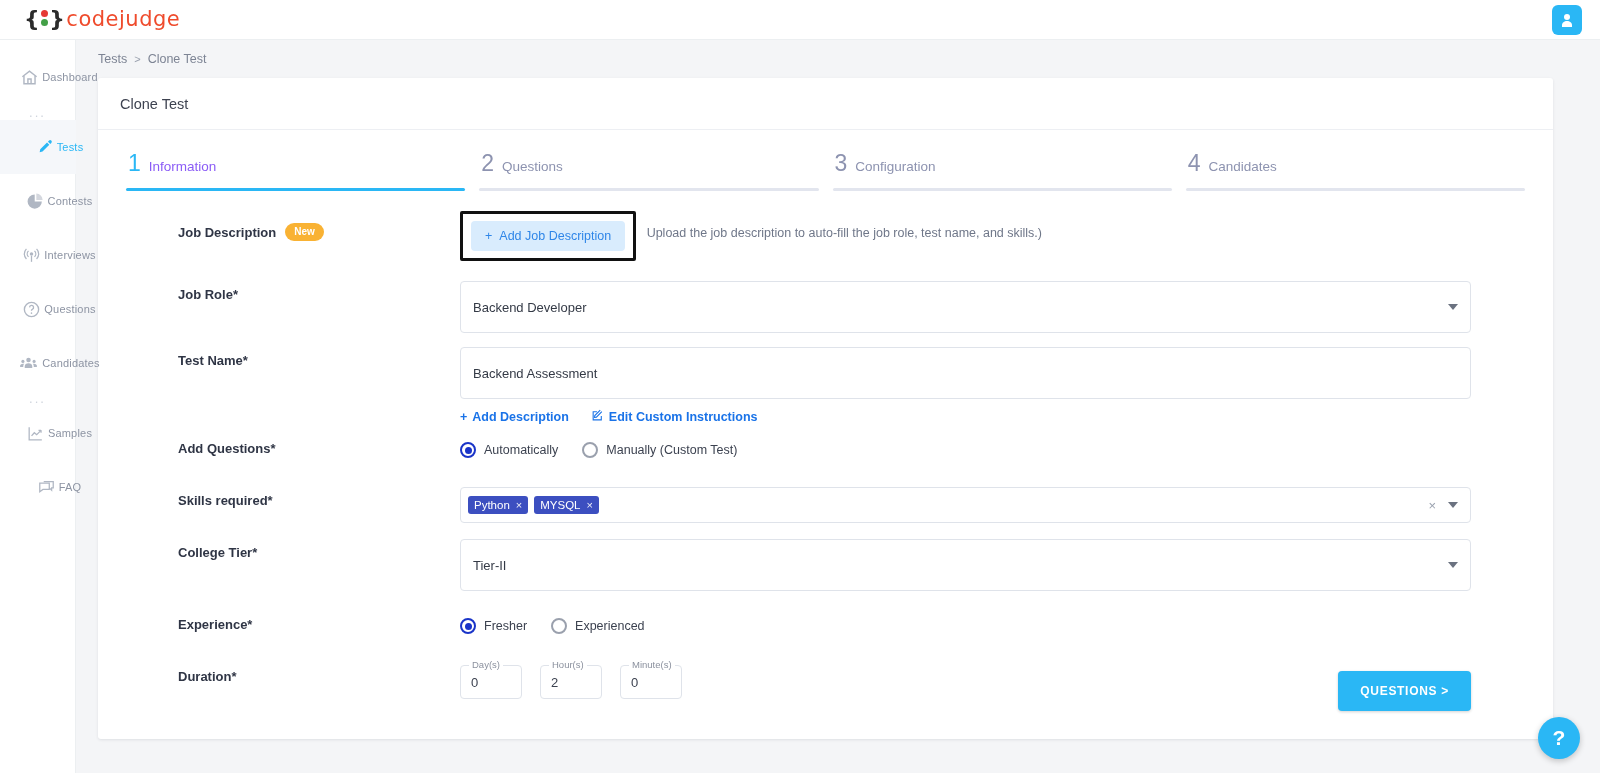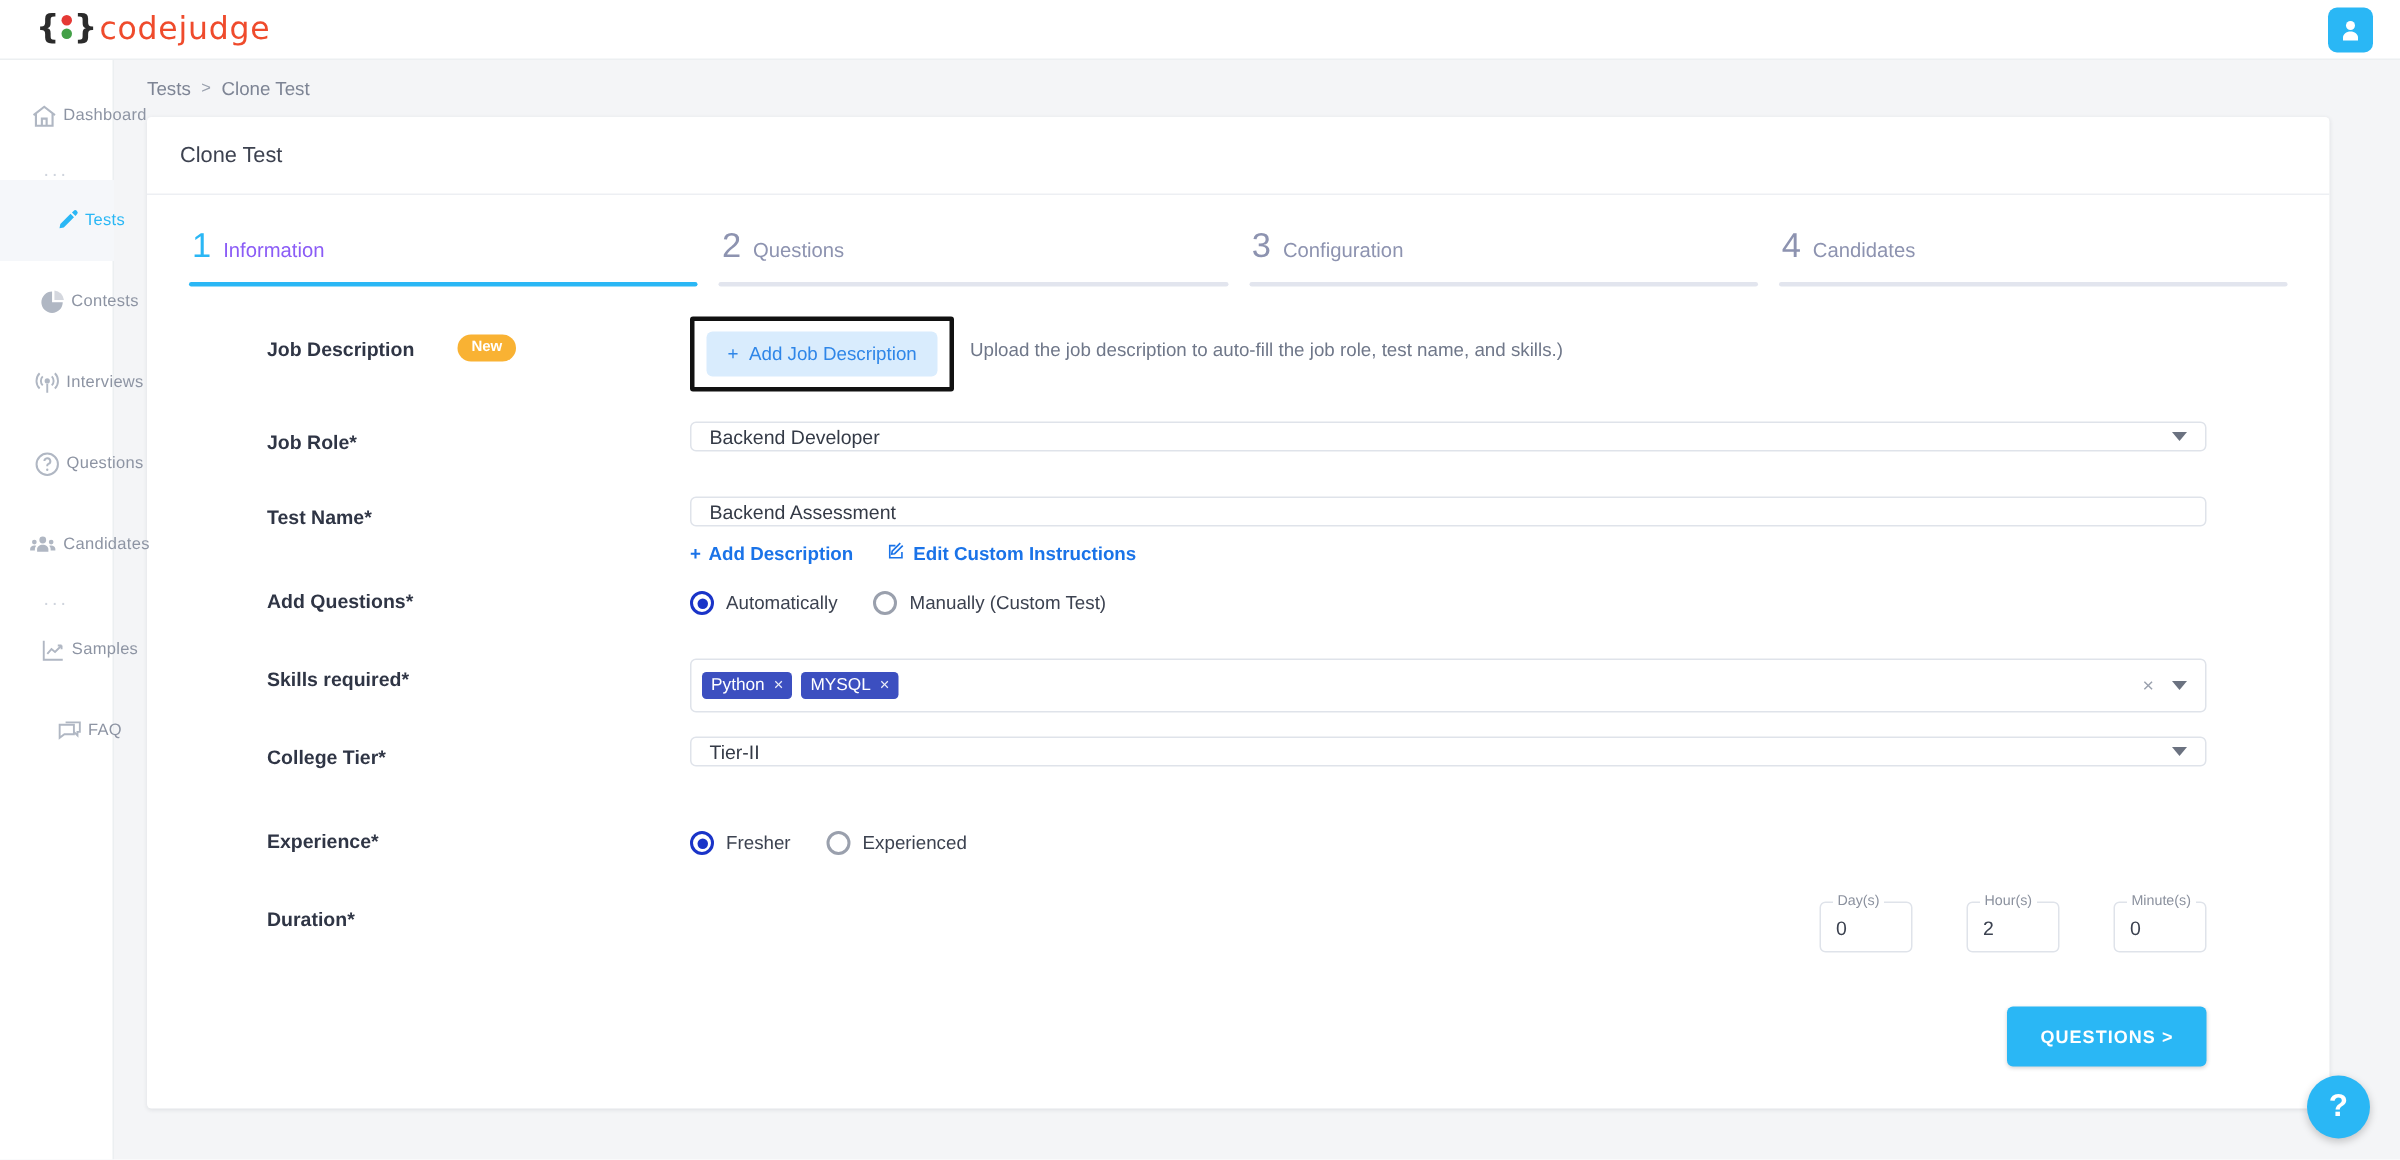--- a/index.html
+++ b/index.html
@@ -103,42 +103,42 @@
   
   .form { position: relative; padding: 26px 0 0 0; }
   .row { display: flex; align-items: flex-start; min-height: 36px; }
   .row-label {
     width: 362px; padding-left: 80px; padding-top: 6px;
     font-size: 13px; font-weight: 700; color: #2f3545;
     display: flex; align-items: center; gap: 9px;
   }
   .badge-new {
     background: #f9b233; color: #ffffff; font-size: 10px; font-weight: 600;
-    border-radius: 9px; padding: 2px 9px; line-height: 1.4; margin-left: 20px;
+    border-radius: 9px; padding: 2px 9px; line-height: 1.4;
   }
   .row-field { flex: 1; padding-right: 82px; }
 
   .jd-highlight {
     display: inline-block; border: 3px solid #111111; border-radius: 2px;
     padding: 7px 8px; position: relative; top: -6px;
   }
   .btn-add-jd {
     display: inline-flex; align-items: center; gap: 7px;
     background: #d9ecfd; color: #2f86e8;
     border: none; border-radius: 4px;
     font-size: 12.5px; font-family: "Liberation Sans", sans-serif;
     padding: 8px 14px; cursor: pointer; white-space: nowrap;
   }
   .jd-hint {
     display: inline-block; font-size: 12.5px; color: #6f7789;
     margin-left: 6px; position: relative; top: -9px;
   }
 
   .input {
-    width: 100%; height: 20px;
+    width: 100%; height: 52px;
     border: 1px solid #dfe3ea; border-radius: 4px;
     background: #fff; padding: 0 36px 0 12px;
     font-size: 13px; color: #343a46;
     font-family: "Liberation Sans", sans-serif;
     display: flex; align-items: center;
   }
   .input.plain { padding-right: 12px; }
   .field-wrap { position: relative; }
   .caret {
     position: absolute; right: 13px; top: 50%; transform: translateY(-50%);
@@ -174,21 +174,21 @@
     background: #3c4fc0; color: #fff; border-radius: 3px;
     font-size: 11.5px; padding: 3px 6px;
     display: inline-flex; align-items: center; gap: 6px;
   }
   .chip .x { font-size: 11px; cursor: pointer; opacity: .9; }
   .chips-clear {
     position: absolute; right: 34px; top: 50%; transform: translateY(-50%);
     color: #9aa1ae; font-size: 13px; cursor: pointer;
   }
 
-  .duration-group { display: flex; gap: 36px; padding-top: 2px; justify-content: flex-end; }
+  .duration-group { display: flex; gap: 18px; padding-top: 2px; }
   .dur {
     position: relative; width: 62px; height: 34px;
     border: 1px solid #dfe3ea; border-radius: 4px;
     display: flex; align-items: center; padding: 0 10px;
     font-size: 13px; color: #3c4250;
   }
   .dur .cap {
     position: absolute; top: -7px; left: 8px; background: #fff;
     padding: 0 3px; font-size: 9.5px; color: #8b919e;
   }

